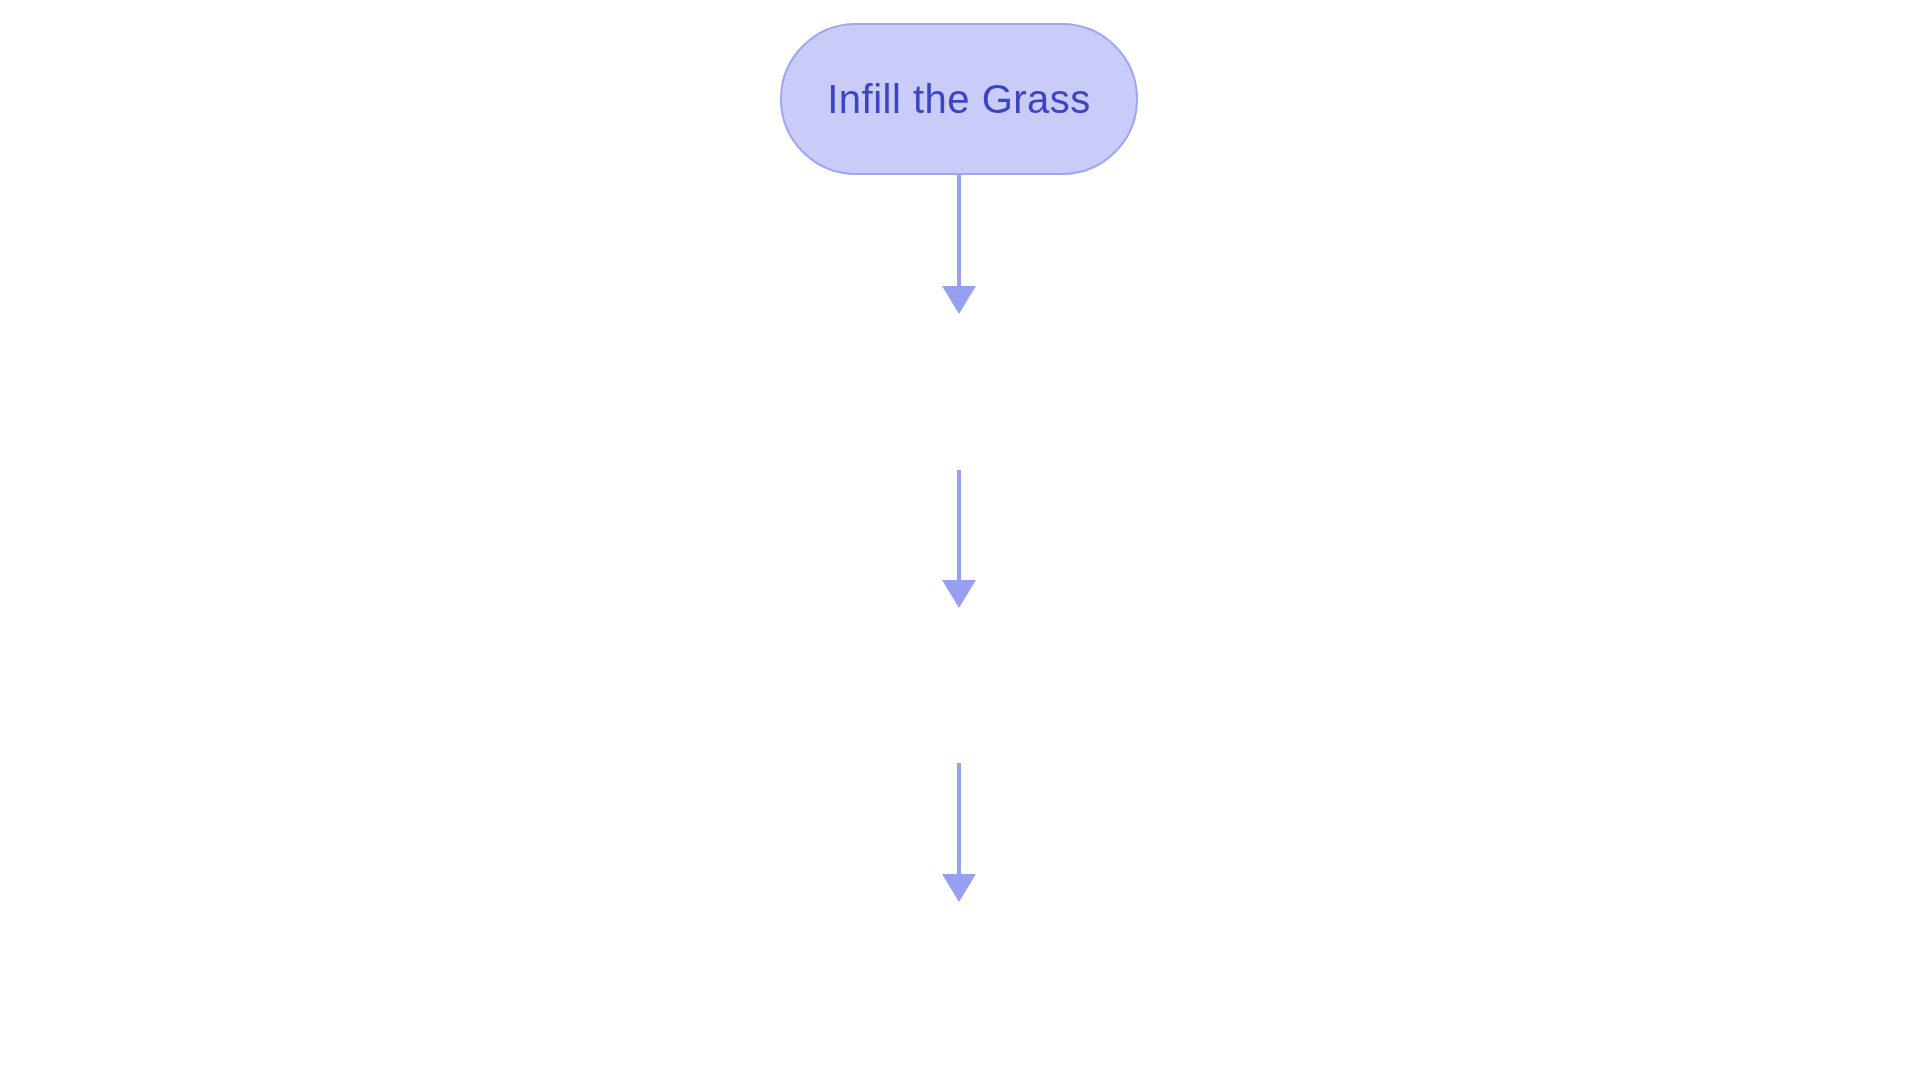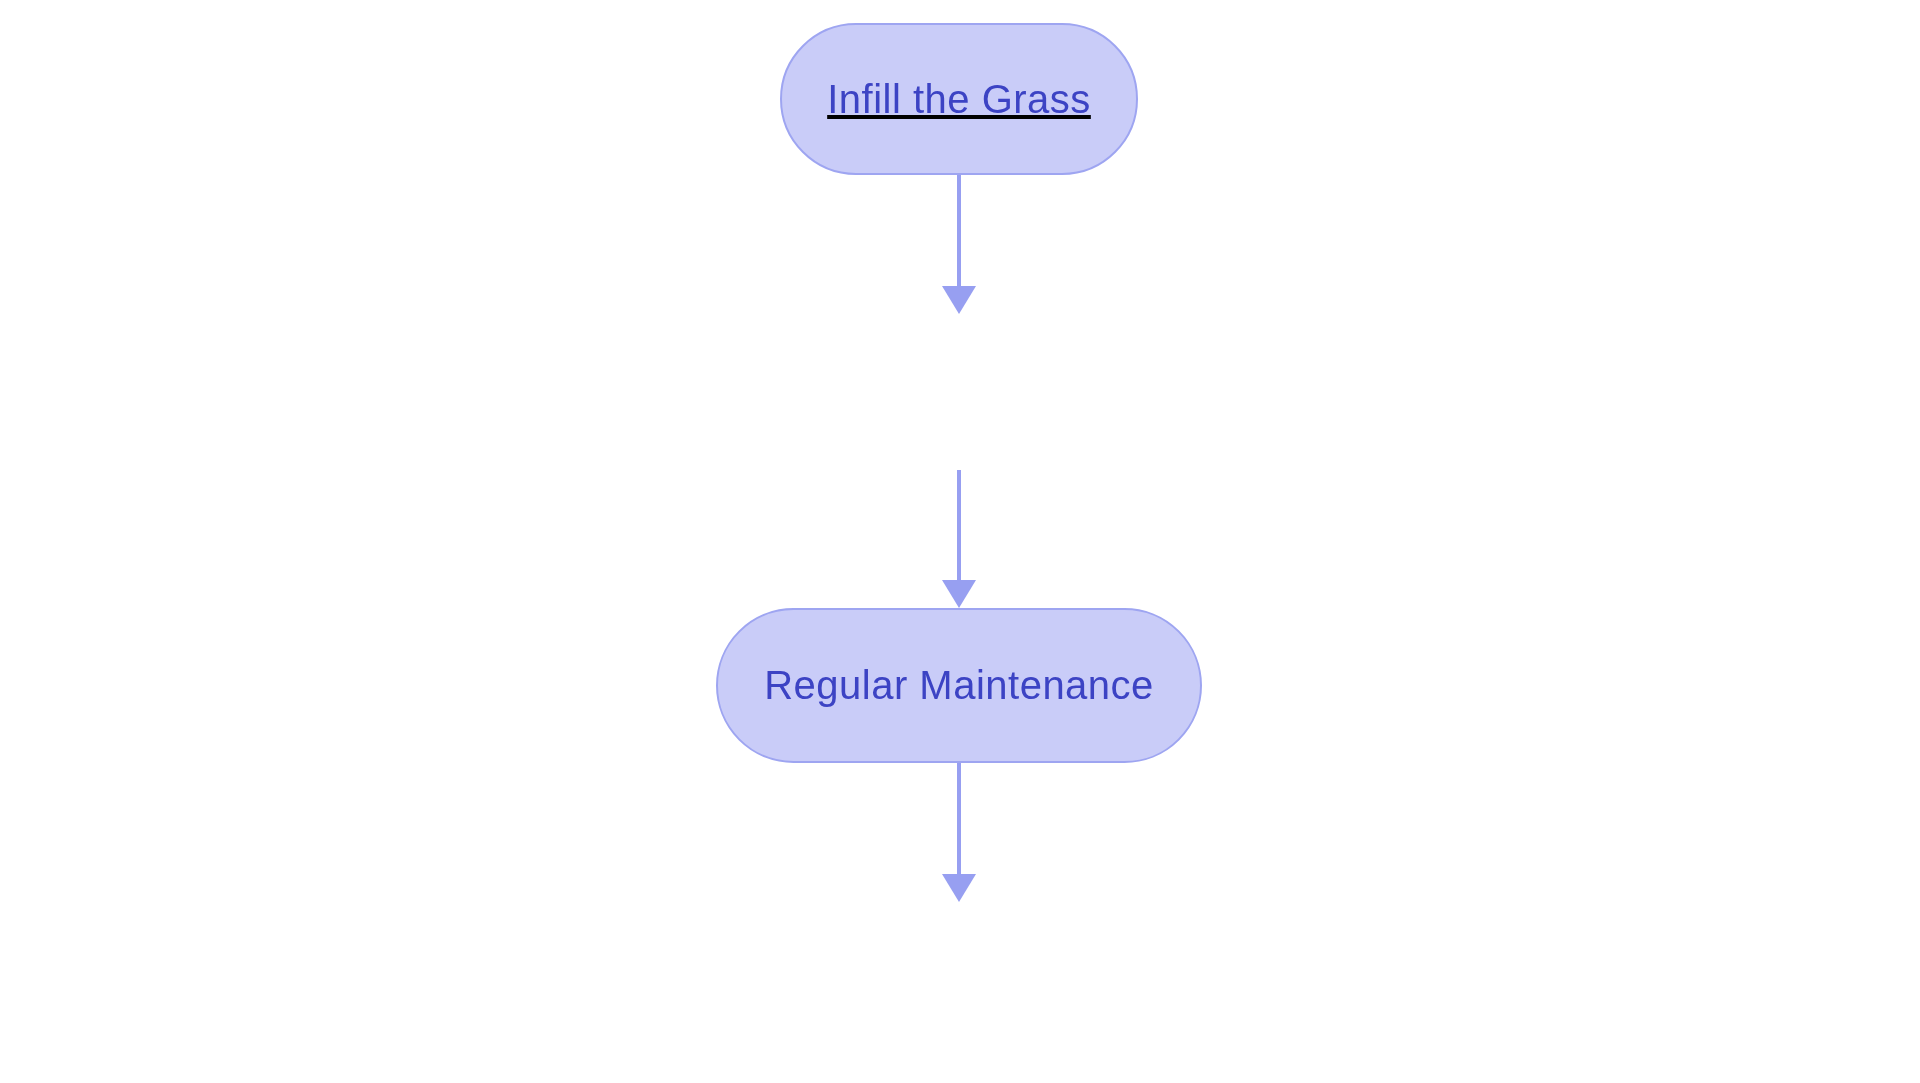--- a/index.html
+++ b/index.html
@@ -27,21 +27,21 @@
     border-radius: 80px;
     box-sizing: border-box;
   }
   .flow-node .node-label {
     color: var(--node-text, #3c43c4);
     font-size: 40px;
     font-weight: 400;
     letter-spacing: 0.5px;
     white-space: nowrap;
   }
-  .node-1 { left: 780px; top: 23px;  width: 358px; height: 152px; text-decoration: underline; }
+  .node-1 { left: 780px; top: 23px;  width: 358px; height: 152px; }
   .node-2 { left: 764px; top: 314px; width: 390px; height: 156px; }
   .node-3 { left: 716px; top: 608px; width: 486px; height: 155px; }
   .node-4 { left: 775px; top: 902px; width: 368px; height: 153px; }
 
   .flow-arrow {
     position: absolute;
     left: 942px;           
     width: 34px;
   }
   .arrow-1 { top: 175px; height: 139px; }
@@ -80,23 +80,20 @@
     <div class="arrow-line"></div>
     <div class="arrow-head"></div>
   </div>
 
 
   <div class="flow-arrow arrow-2">
     <div class="arrow-line"></div>
     <div class="arrow-head"></div>
   </div>
 
-  <div class="flow-node node-3">
-    <span class="node-label">Regular Maintenance</span>
-  </div>
 
   <div class="flow-arrow arrow-3">
     <div class="arrow-line"></div>
     <div class="arrow-head"></div>
   </div>
 
 
 </div>
 
 </body></html>

